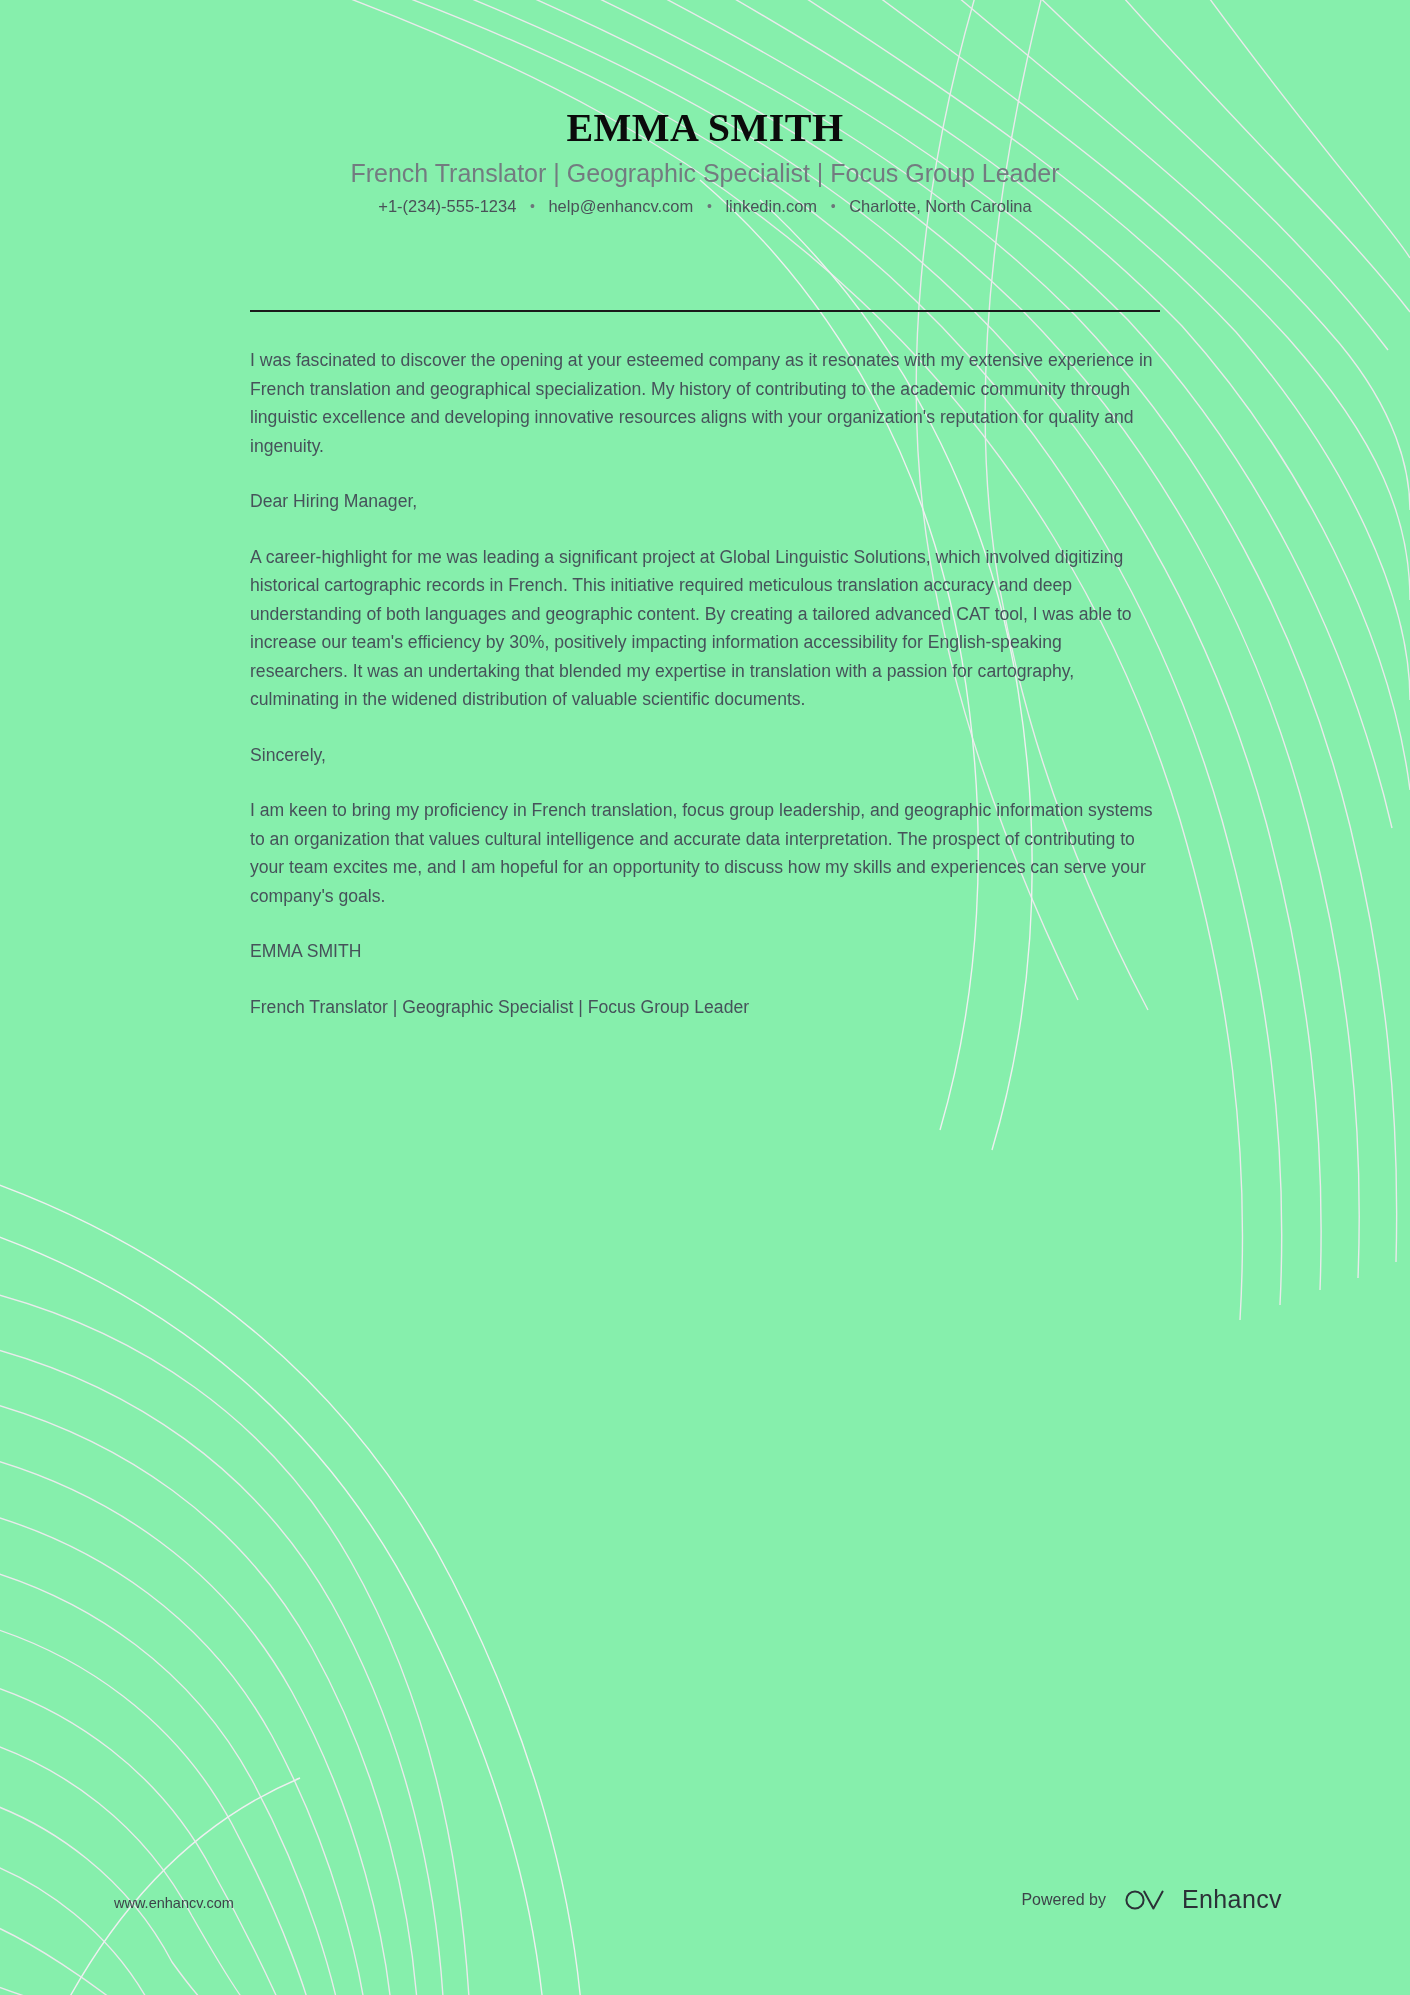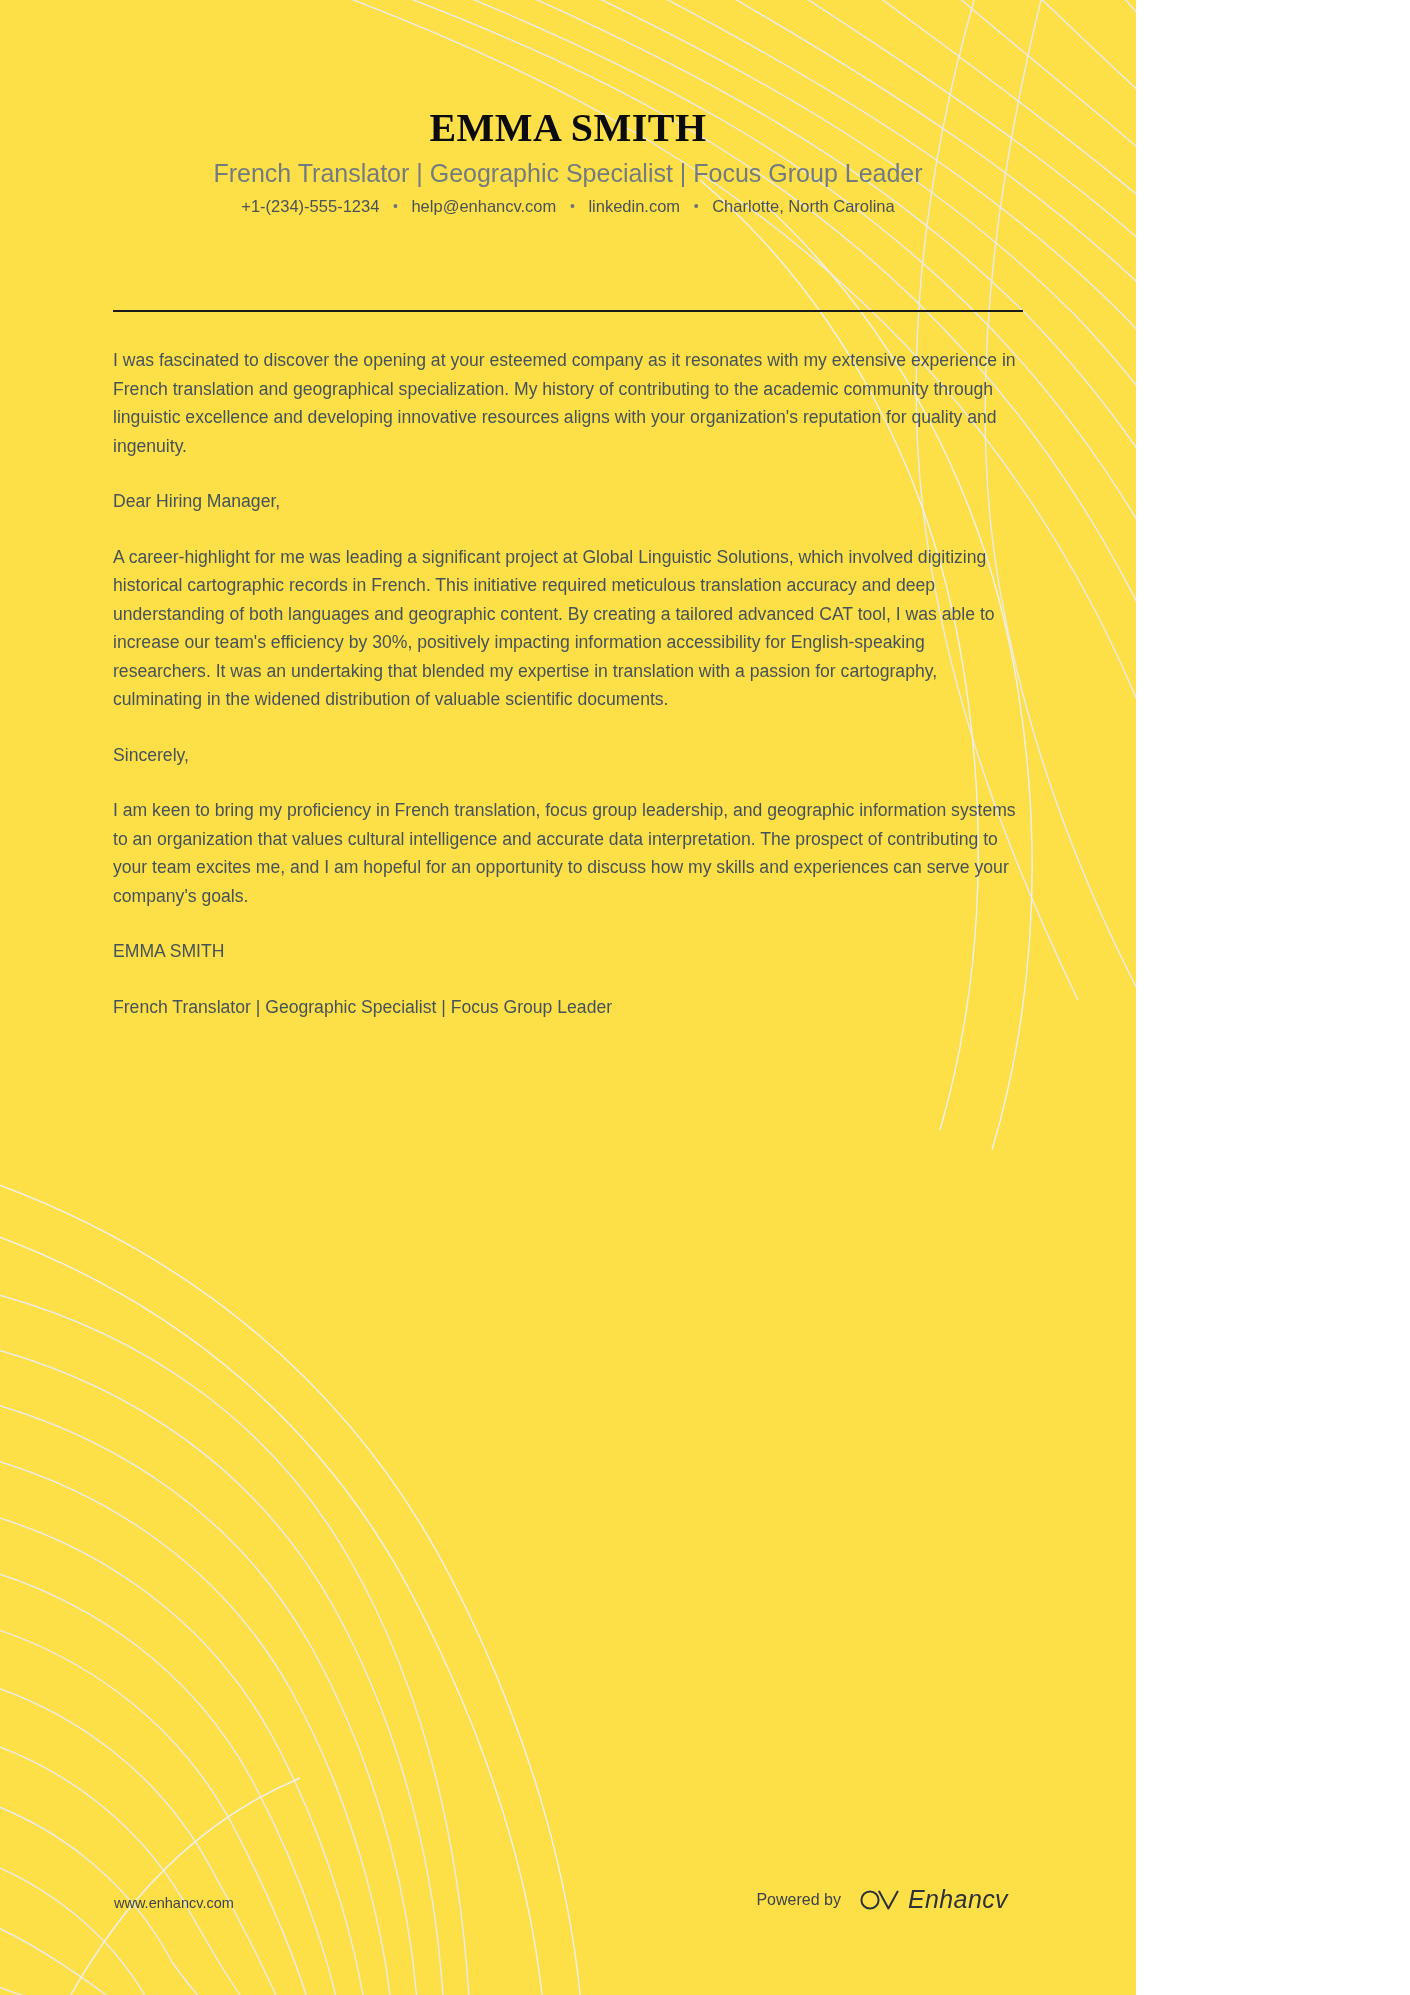--- a/index.html
+++ b/index.html
@@ -5,23 +5,23 @@
   html, body {
     margin: 0;
     padding: 0;
     background: #ffffff;
   }
   body {
     font-family: "Liberation Sans", sans-serif;
   }
   .page {
     position: relative;
-    width: 1136px;
+    width: 1410px;
     height: 1995px;
-    background: #fde047;
+    background: #86efac;
     overflow: hidden;
   }
 
   
   .contours {
     position: absolute;
     inset: 0;
     width: 1410px;
     height: 1995px;
     pointer-events: none;
@@ -126,22 +126,21 @@
     align-items: center;
     gap: 17px;
   }
   .powered {
     font-size: 16px;
     color: #3d4349;
   }
   .brand-logo {
     display: flex;
     align-items: flex-end;
-    gap: 4px;
-    font-style: italic;
+    gap: 13px;
   }
   .brand-name {
     font-size: 25px;
     color: #2b3137;
     letter-spacing: 0.4px;
   }
 </style>
 </head>
 <body>
 

